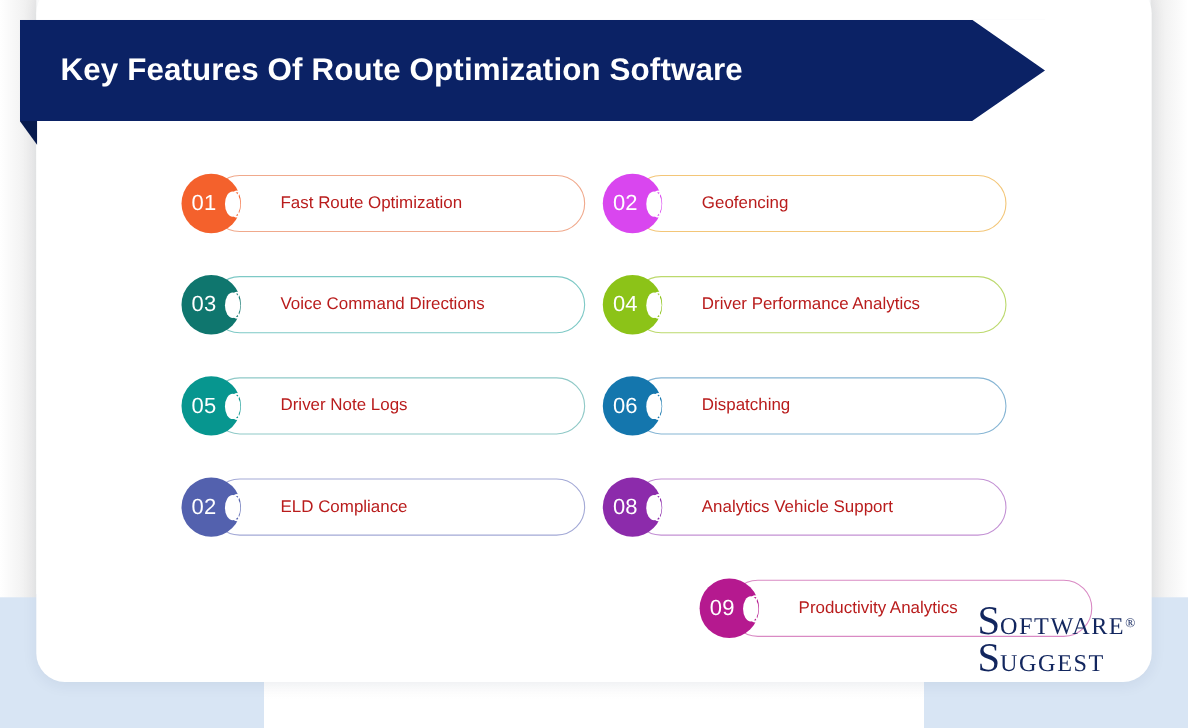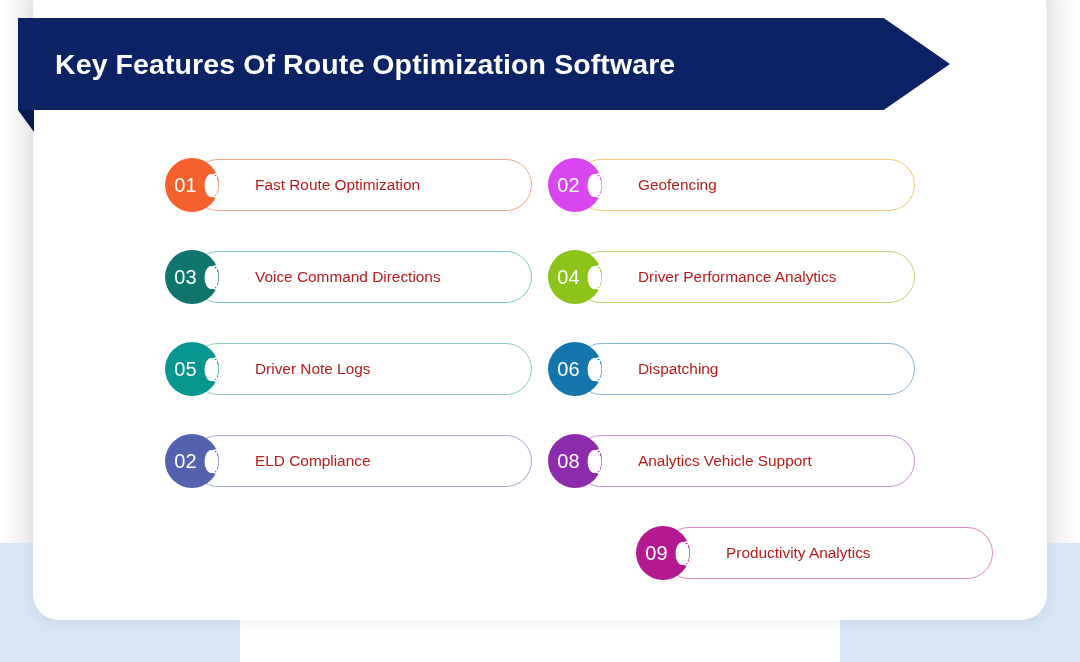--- a/index.html
+++ b/index.html
@@ -384,14 +384,22 @@
             <ellipse cx="9.5" cy="13.5" rx="7" ry="11.5" fill="#ffffff"></ellipse>
             <ellipse cx="13.5" cy="13.5" rx="6" ry="11.5" fill="none" stroke="#ffffff" stroke-width="1.6"></ellipse>
             <ellipse cx="18.5" cy="13.5" rx="6" ry="11.5" fill="none" stroke="#ffffff" stroke-width="1.6"></ellipse>
           </svg>
         </span>
       </div>
     </div>
 
   </div>
 
+  <div class="logo" style="color: rgb(18, 38, 94);">
+    <span class="logo-line">
+      <span class="logo-cap">S</span><span class="logo-rest">OFTWARE</span><span class="logo-reg">®</span>
+    </span>
+    <span class="logo-line logo-line2">
+      <span class="logo-cap">S</span><span class="logo-rest">UGGEST</span>
+    </span>
+  </div>
 
 </div>
 
 </body></html>

